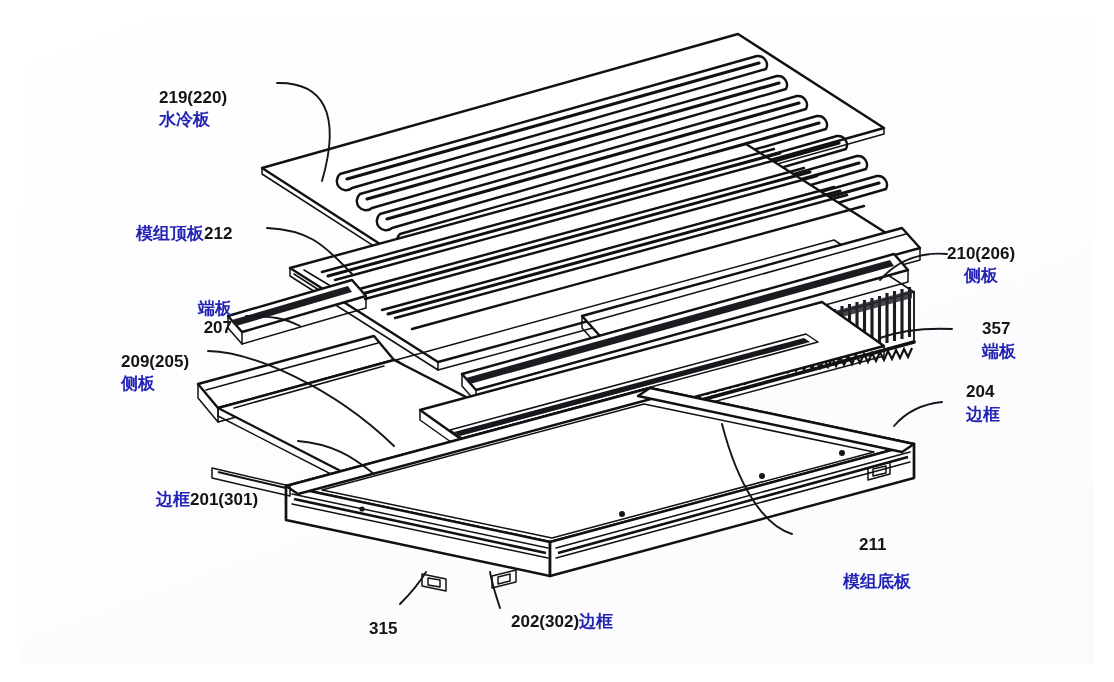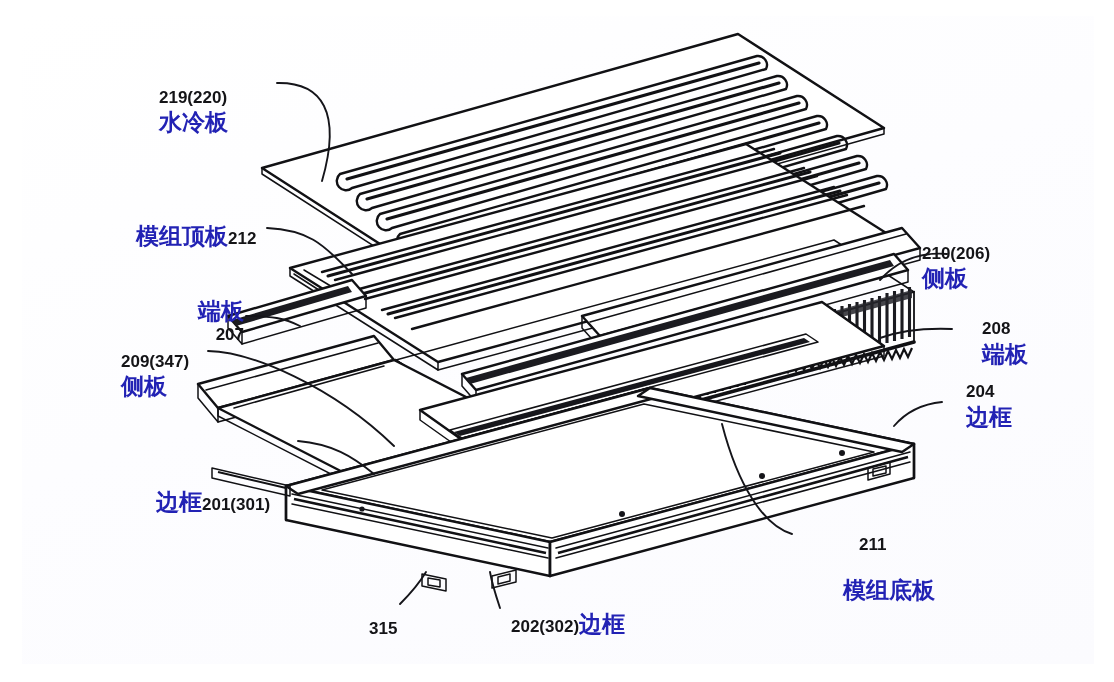--- a/index.html
+++ b/index.html
@@ -42,21 +42,21 @@
   }
   .lbl .num{
     color:#141417;
     font-family:"Liberation Sans","DejaVu Sans",sans-serif;
     font-size:17px;
     font-weight:bold;
   }
   .lbl .cn{
     color:#2222b4;
     font-family:"DejaVu Sans","Liberation Sans",sans-serif;
-    font-size:23px;
+    font-size:17px;
     font-weight:bold;
   }
   .lbl.stack{display:block;}
   .lbl.stack .num{display:block;}
   .lbl.stack .cn{display:block;margin-top:3px;}
   .lbl.inline .num,.lbl.inline .cn{display:inline;}
   .lbl.rightnum .num{display:block;padding-left:14px;}
   .lbl.rightnum .cn{display:block;padding-left:14px;margin-top:4px;}
   .lbl.centernum .num{display:block;text-align:right;}
   .lbl.centernum .cn{display:block;text-align:center;margin-top:5px;}
@@ -366,51 +366,51 @@
       <div class="lbl inline" style="left:114px;top:208px;">
         <span class="cn">模组顶板</span><span class="num">212</span>
       </div>
 
       <div class="lbl centernum" style="left:176px;top:278px;">
         <span class="cn">端板</span>
         <span class="num">207</span>
       </div>
 
       <div class="lbl stack" style="left:99px;top:336px;">
-        <span class="num">209(347)</span>
+        <span class="num">209(205)</span>
         <span class="cn">侧板</span>
       </div>
 
       <div class="lbl inline" style="left:134px;top:444px;margin-top:30px;">
         <span class="cn">边框</span><span class="num">201(301)</span>
       </div>
 
       <div class="lbl inline" style="left:347px;top:603px;">
         <span class="num">315</span>
       </div>
 
       <div class="lbl inline" style="left:489px;top:596px;">
         <span class="num">202(302)</span><span class="cn">边框</span>
       </div>
 
-      <div class="lbl stack" style="left:900px;top:228px;">
+      <div class="lbl stack" style="left:925px;top:228px;text-align:center;">
         <span class="num">210(206)</span>
         <span class="cn">侧板</span>
       </div>
 
       <div class="lbl rightnum" style="left:946px;top:303px;">
-        <span class="num">208</span>
+        <span class="num">357</span>
         <span class="cn">端板</span>
       </div>
 
       <div class="lbl rightnum" style="left:930px;top:366px;">
         <span class="num">204</span>
         <span class="cn">边框</span>
       </div>
 
       <div class="lbl stack" style="left:837px;top:519px;">
         <span class="num">211</span>
-        <span class="cn" style="margin-top:24px;margin-left:-16px;">模组底板</span>
+        <span class="cn" style="margin-top:18px;margin-left:-16px;">模组底板</span>
       </div>
 
     </div>
   </div>
 </div>
 
 </body></html>

